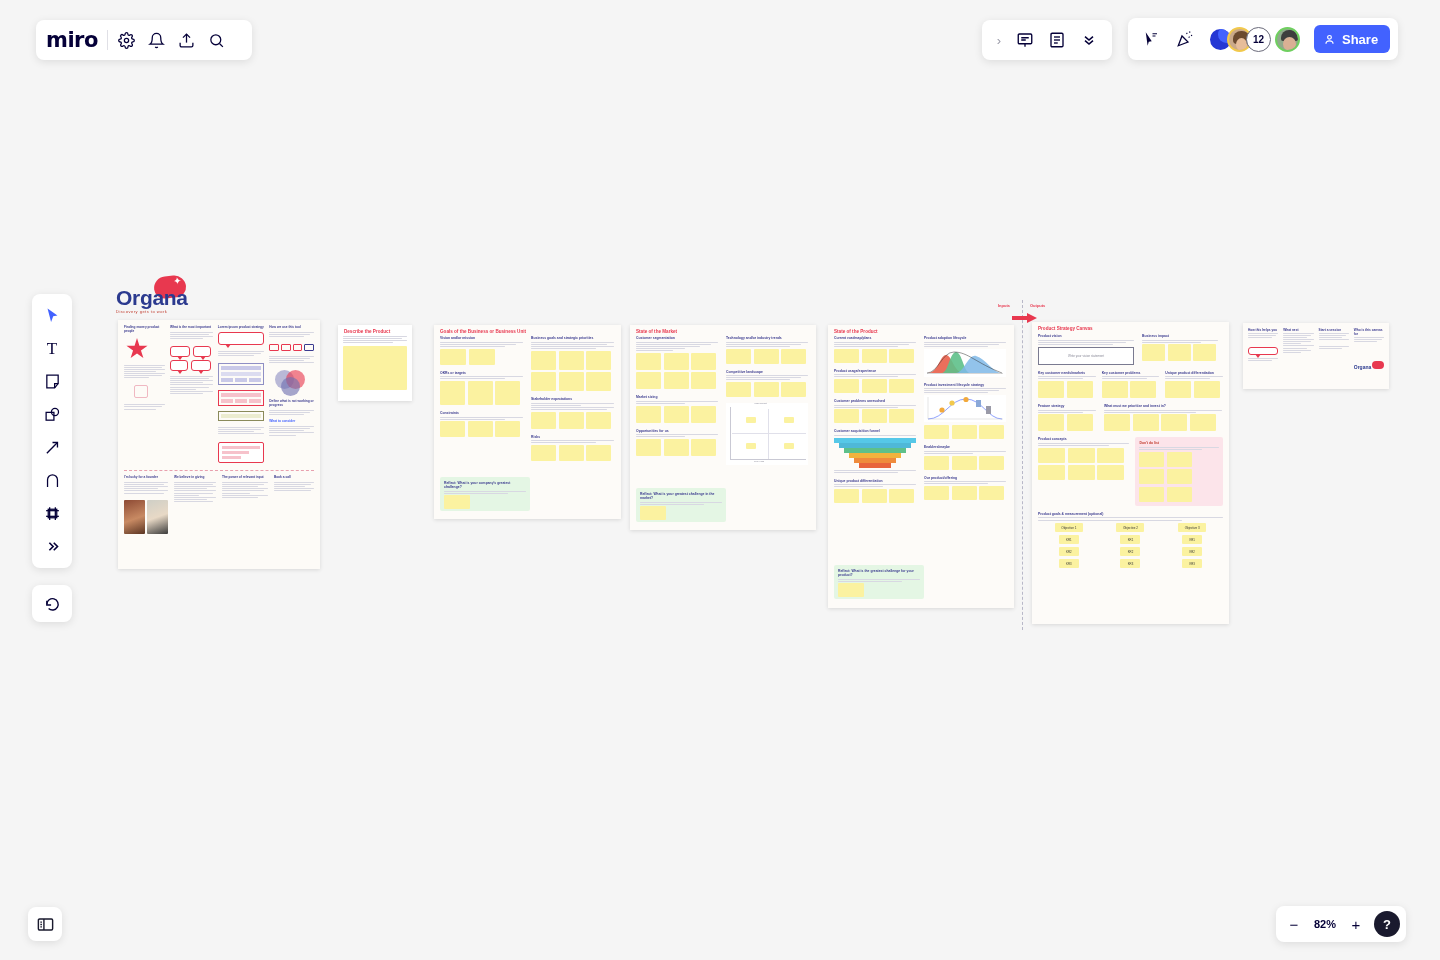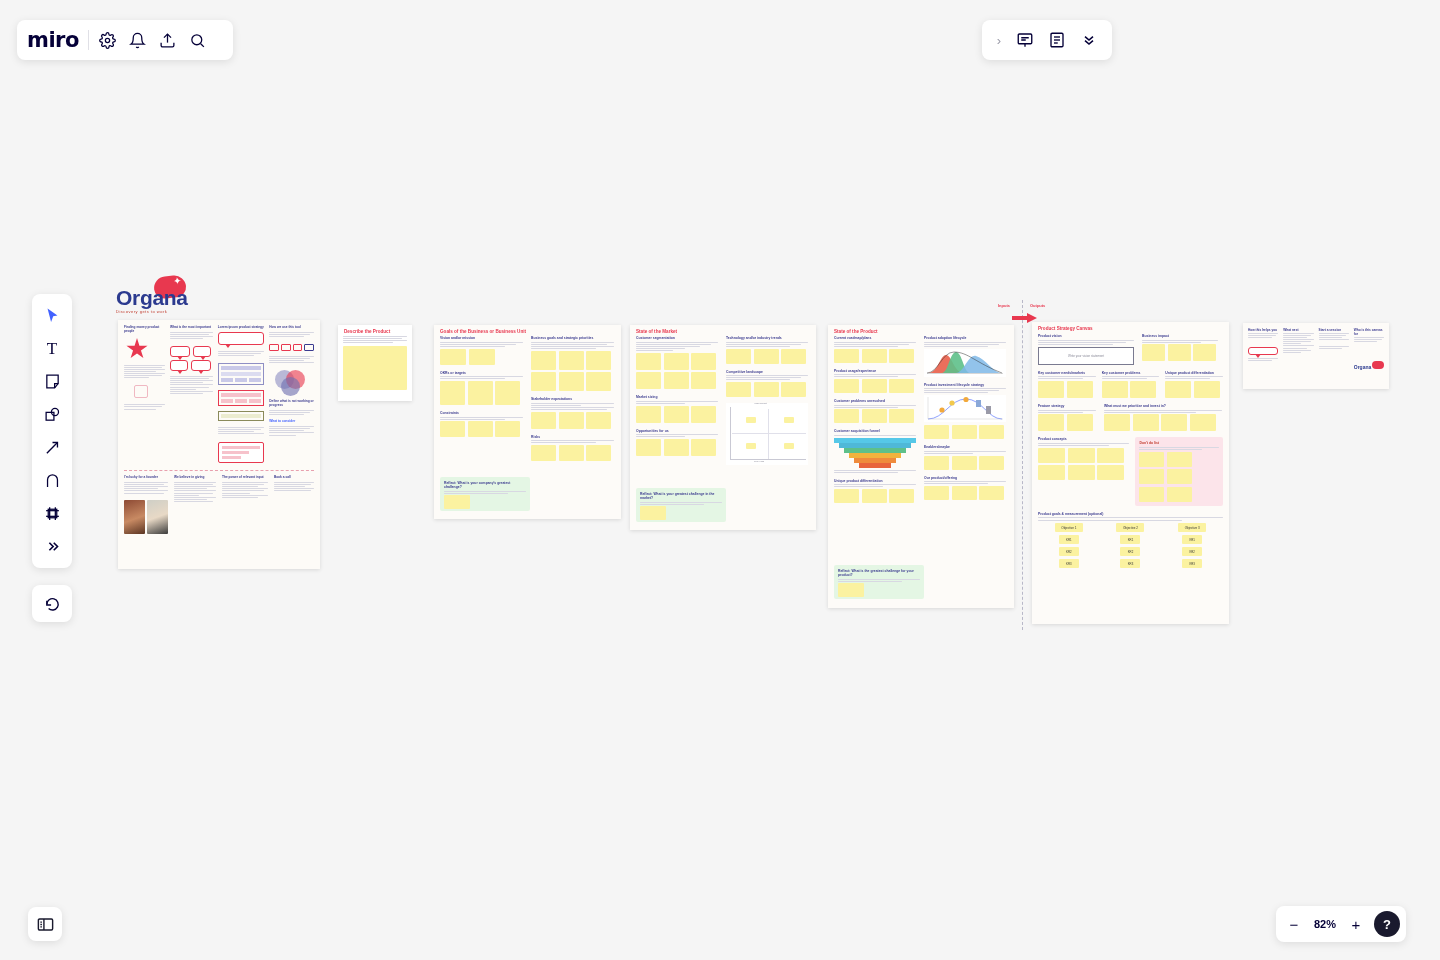--- a/index.html
+++ b/index.html
@@ -6,21 +6,21 @@
   html, body {
     width: 1440px; height: 960px;
     overflow: hidden;
     background: #f5f5f5;
     font-family: "Liberation Sans", sans-serif;
   }
   .canvas { position: absolute; inset: 0; background: #f5f5f5; }
 
   
   .top-left-bar {
-    position: absolute; left: 17px; top: 20px;
+    position: absolute; left: 36px; top: 20px;
     width: 216px; height: 40px;
     background: #fff; border-radius: 8px;
     box-shadow: 0 2px 8px rgba(0,0,0,.10);
     display: flex; align-items: center; gap: 0px;
     padding: 0 10px;
   }
   .miro-logo {
     font-family: "DejaVu Sans", sans-serif;
     font-size: 21px; font-weight: 700; color: #050038;
     letter-spacing: -0.5px; padding-right: 9px; line-height: 1;
@@ -1021,20 +1021,47 @@
         </svg>
     </div>
     <div class="ticon">
       <svg width="16" height="16" viewBox="0 0 24 24" fill="none" stroke="#050038" stroke-width="2.4">
           <polyline points="6 7 12 12 18 7"></polyline>
           <polyline points="6 13 12 18 18 13"></polyline>
         </svg>
     </div>
   </div>
 
+  <div class="top-right-bar2">
+    <div class="ticon">
+      <svg width="18" height="18" viewBox="0 0 24 24" fill="#050038">
+          <path d="M5 3l8 12-4 .6L7.5 21 5 3z"></path>
+          <path d="M14 5h6M14 8h4" stroke="#050038" stroke-width="1.6" fill="none"></path>
+        </svg>
+    </div>
+    <div class="ticon">
+      <svg width="18" height="18" viewBox="0 0 24 24" fill="none" stroke="#050038" stroke-width="1.7">
+          <path d="M3 21l5-13 8 8-13 5z"></path>
+          <path d="M14 4l1 1M18 2l.5 1.5M20 7l1.5.5M17 9l1 1"></path>
+        </svg>
+    </div>
+    <div class="avatars">
+      <div class="av av-blue"></div>
+      <div class="av av-w"></div>
+      <div class="av av-count">12</div>
+      <div class="av av-m" style="margin-left:4px;"></div>
+    </div>
+    <div class="share-btn">
+      <svg width="13" height="13" viewBox="0 0 24 24" fill="none" stroke="#fff" stroke-width="2.2">
+          <circle cx="12" cy="8" r="3.4"></circle>
+          <path d="M5.5 20c0-3.6 2.9-5.6 6.5-5.6s6.5 2 6.5 5.6"></path>
+        </svg>
+      <span>Share</span>
+    </div>
+  </div>
 
   <div class="left-bar">
     <div class="lb-item active">
       <svg width="17" height="17" viewBox="0 0 24 24" fill="#4262ff">
           <path d="M5 2l14 10-6 1.2L10 21 5 2z"></path>
         </svg>
     </div>
     <div class="lb-item">
       <span style="font-family:'Liberation Serif',serif;font-size:17px;color:#050038;">T</span>
     </div>

